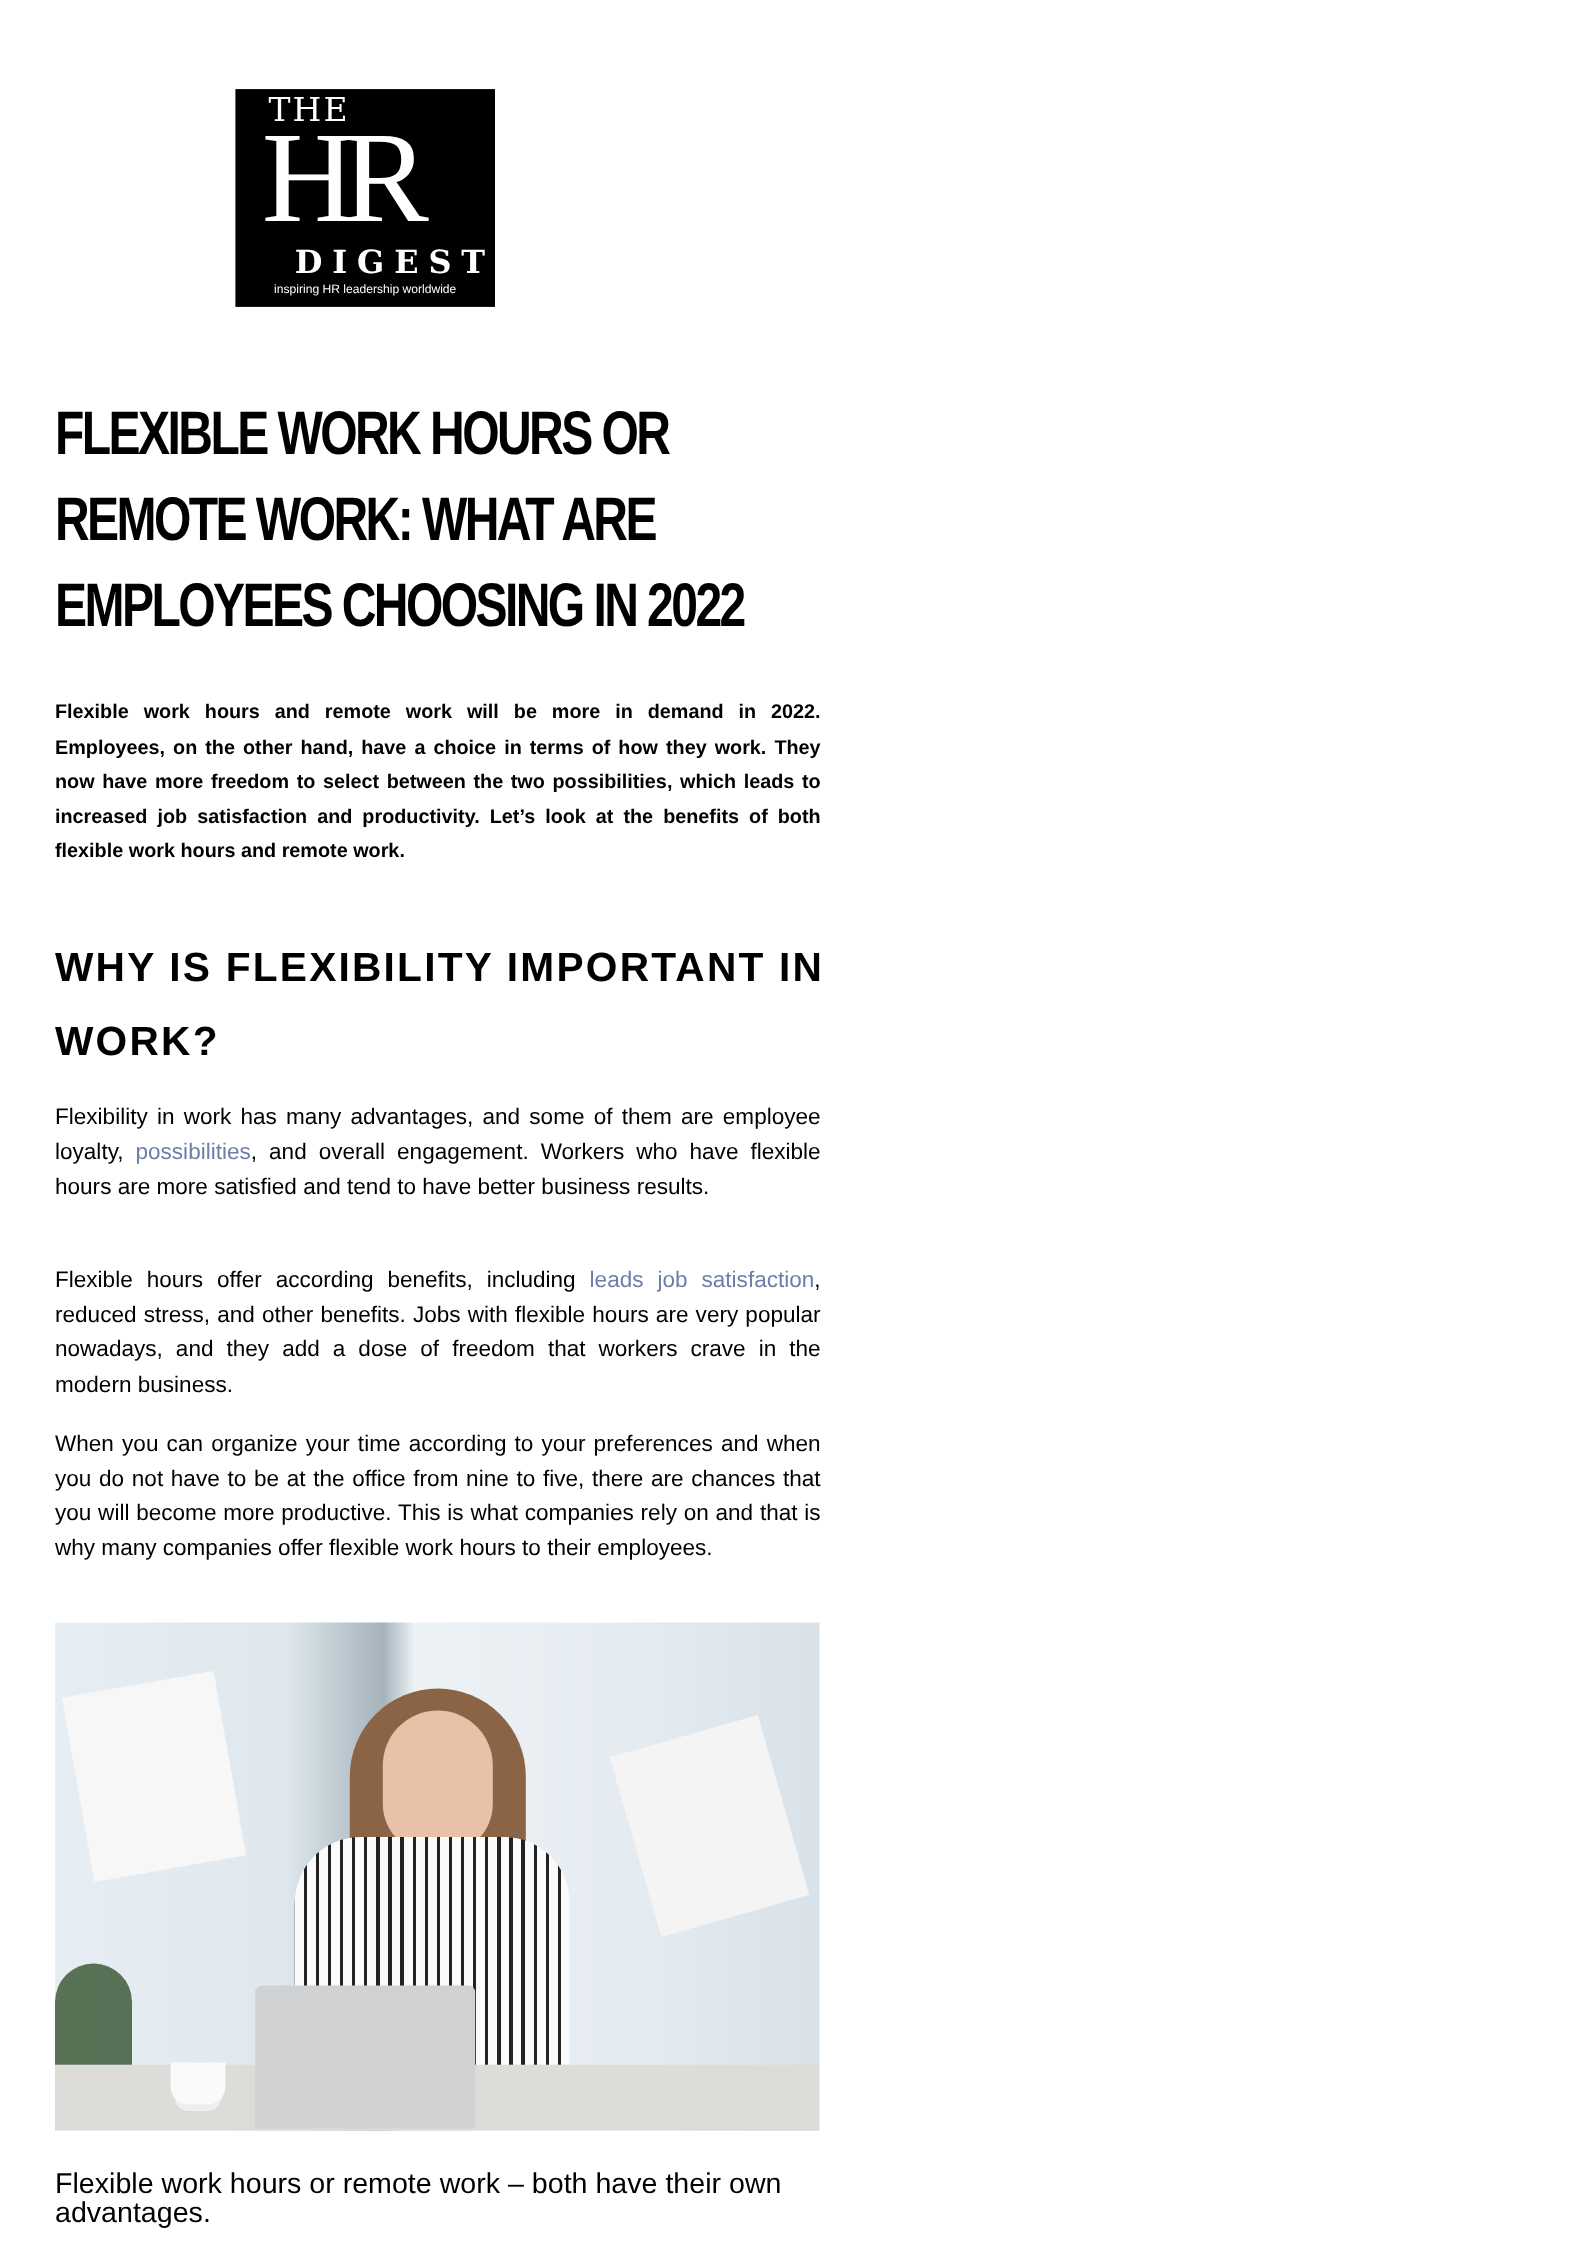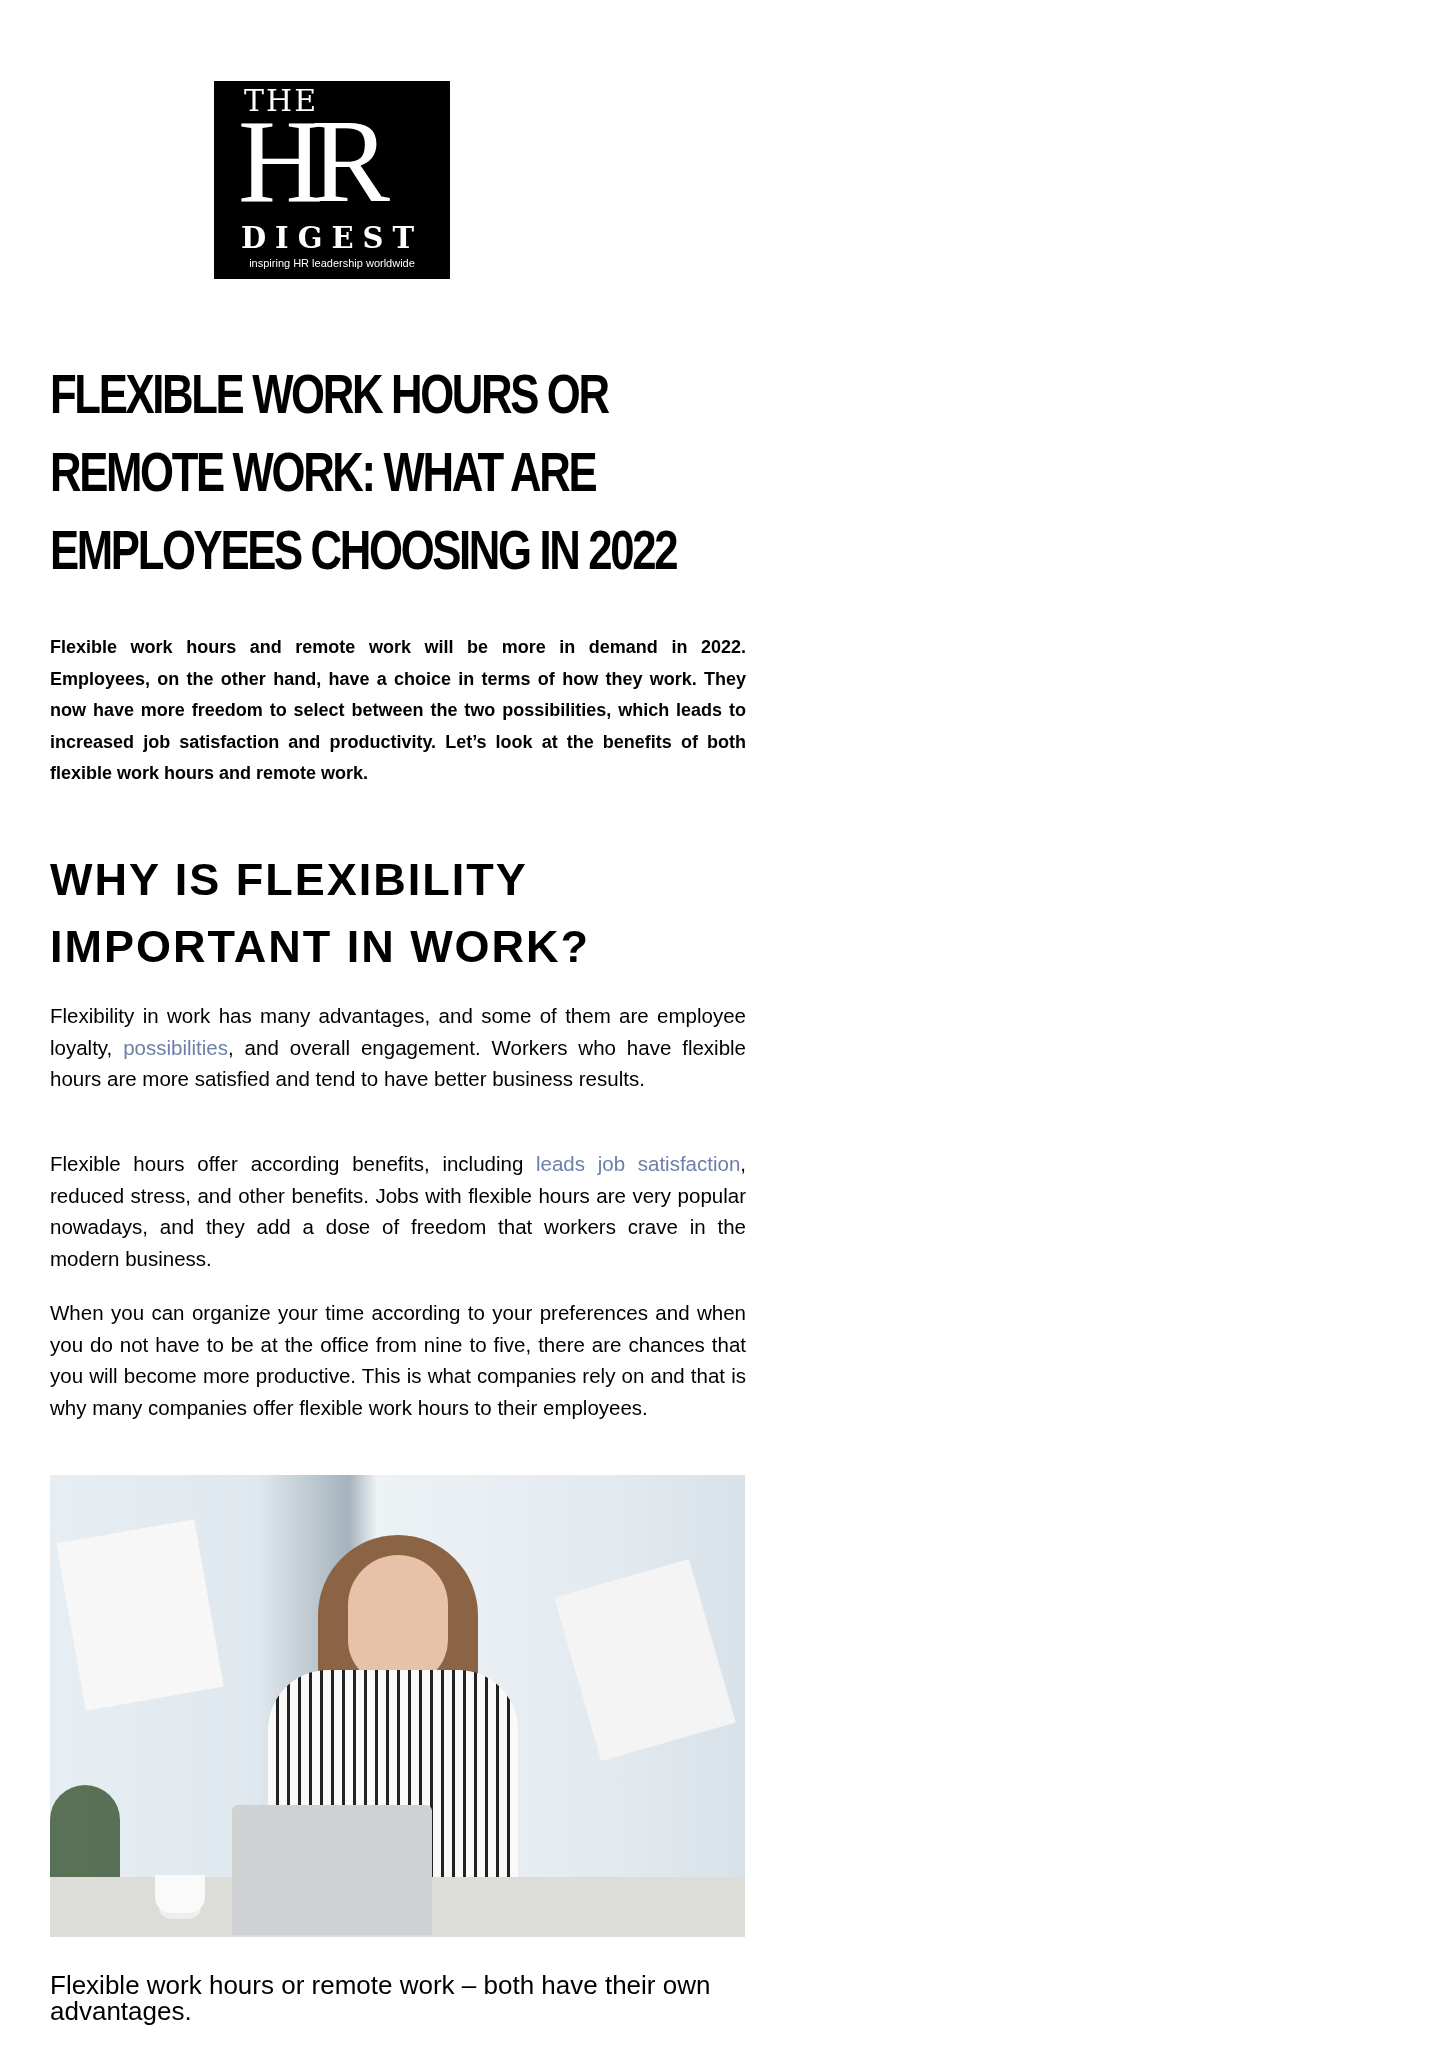--- a/index.html
+++ b/index.html
@@ -4,38 +4,38 @@
 <style>
   html, body { margin: 0; padding: 0; background: #ffffff; }
   body { width: 1449px; height: 2048px; position: relative; overflow: hidden; color: #000; }
   .logo {
     position: absolute; left: 214px; top: 81px; width: 236px; height: 198px;
     background: #000; color: #fff; text-align: center;
     font-family: "DejaVu Serif", "Liberation Serif", serif;
   }
   .logo .the { position: absolute; left: 30px; top: 2px; font-size: 30px; font-weight: normal; letter-spacing: 2px; }
   .logo .hr { position: absolute; left: 24px; top: 22px; font-size: 118px; line-height: 1; letter-spacing: -12px; font-family: "Liberation Serif", serif; }
-  .logo .digest { position: absolute; left: 0; right: 0; top: 140px; font-size: 29px; font-weight: bold; letter-spacing: 9px; }
+  .logo .digest { position: absolute; left: 0; right: 0; top: 140px; font-size: 29px; font-weight: bold; letter-spacing: 9px; text-align: right; }
   .logo .tag { position: absolute; left: 0; right: 0; top: 176px; font-size: 11px; font-family: "Liberation Sans", sans-serif; }
 
   .title {
     position: absolute; left: 50px; top: 355px; width: 700px; margin: 0;
     font-family: "Liberation Sans", sans-serif; font-weight: bold;
     font-size: 56px; line-height: 78px; letter-spacing: -3px;
     transform: scaleX(0.78); transform-origin: left top; width: 900px;
   }
   .lead {
     position: absolute; left: 50px; top: 632px; width: 696px; margin: 0;
     font-family: "Liberation Sans", sans-serif; font-weight: bold;
     font-size: 18px; line-height: 31.5px; text-align: justify;
   }
   .h2 {
     position: absolute; left: 50px; top: 846px; width: 700px; margin: 0;
     font-family: "Liberation Sans", sans-serif; font-weight: bold;
-    font-size: 45px; line-height: 67px; letter-spacing: 2px;
+    font-size: 37px; line-height: 67px; letter-spacing: 2px;
   }
   .para {
     position: absolute; left: 50px; width: 696px; margin: 0;
     font-family: "Liberation Sans", sans-serif;
     font-size: 20.5px; line-height: 31.5px; text-align: justify;
   }
   .p1 { top: 1000px; }
   .p2 { top: 1148px; }
   .p3 { top: 1297px; }
   a.lnk { color: #6c7fa8; text-decoration: none; }

